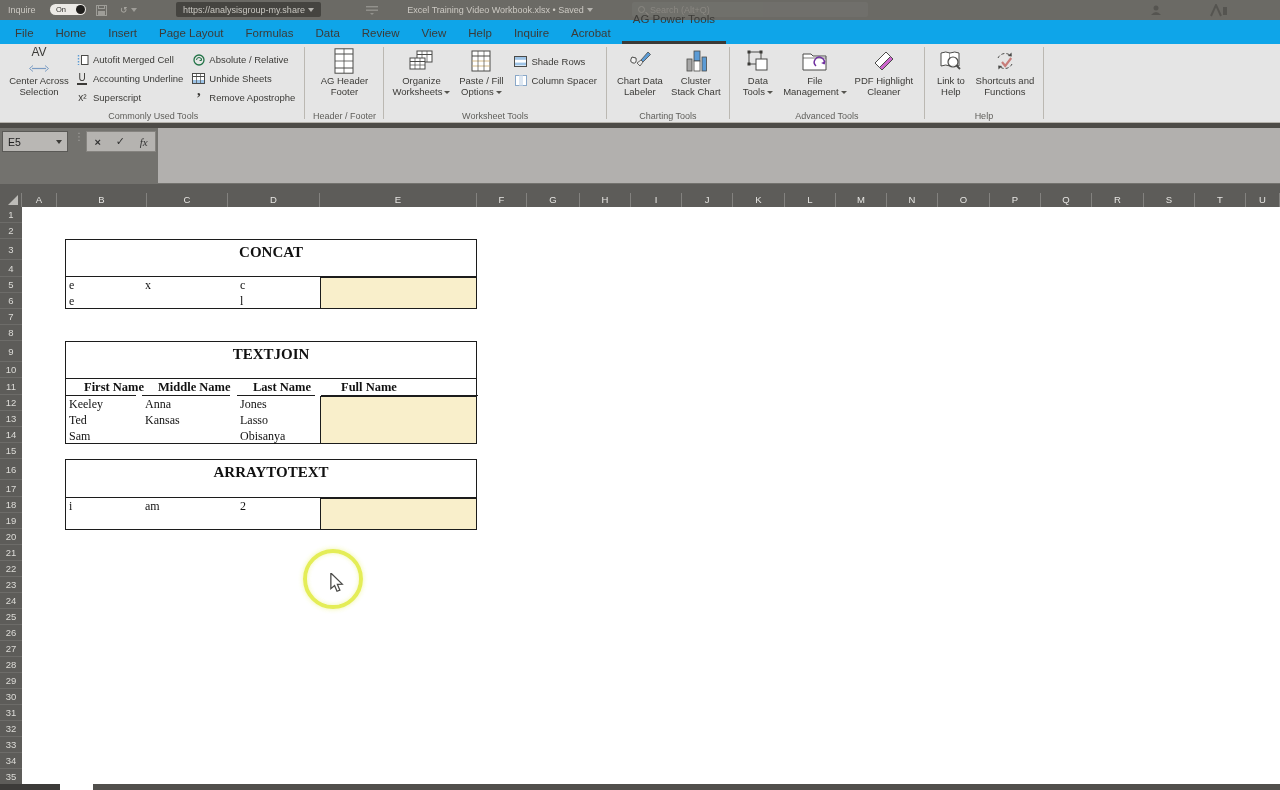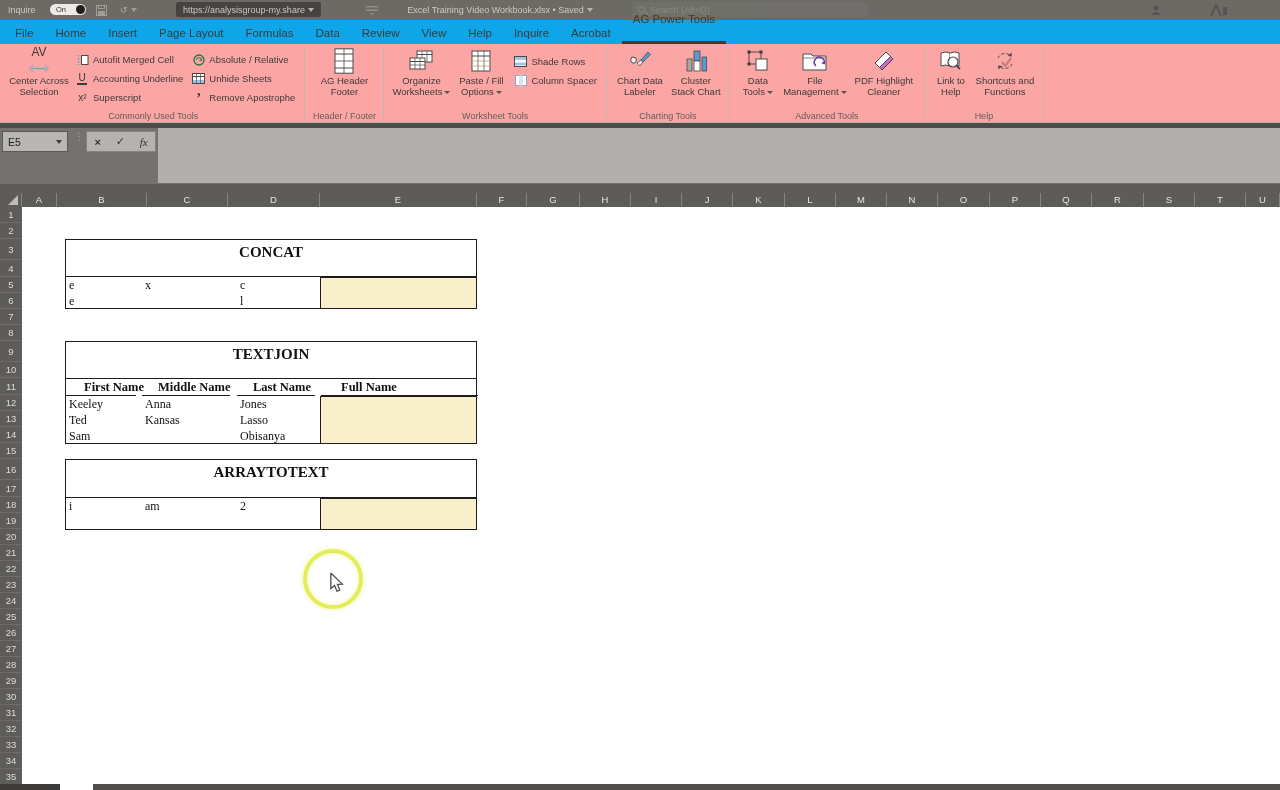--- a/index.html
+++ b/index.html
@@ -24,21 +24,21 @@
   .search-glass{width:7px;height:7px;border:1px solid #93918b;border-radius:50%;position:relative;margin-right:5px;}
   .search-glass:after{content:"";position:absolute;left:6px;top:6px;width:4px;height:1px;background:#93918b;transform:rotate(45deg);}
   .t-right-icon{opacity:.35;}
 
   
   .tabrow{position:absolute;left:0;top:20px;width:1280px;height:24px;background:#0ea5e9;display:flex;align-items:flex-end;padding-left:4px;}
   .tab{padding:4px 11px 5px 11px;font-size:11.5px;color:#3c3b38;white-space:nowrap;cursor:default;}
   .tab.active{font-weight:bold;font-weight:normal;border-bottom:3px solid #3b3a37;padding-bottom:16px;}
 
   
-  .ribbon{position:absolute;left:0;top:44px;width:1280px;height:79px;background:#fca5a5;border-bottom:1px solid #b5b2ac;display:flex;align-items:stretch;padding-left:2px;}
+  .ribbon{position:absolute;left:0;top:44px;width:1280px;height:79px;background:#e5e5e5;border-bottom:1px solid #b5b2ac;display:flex;align-items:stretch;padding-left:2px;}
   .rgroup{position:relative;padding:3px 5px 13px 5px;display:flex;align-items:flex-start;}
   .glabel{position:absolute;bottom:1px;left:0;right:0;text-align:center;font-size:9px;color:#5f5e5a;white-space:nowrap;}
   .gsep{width:1px;background:#bbb8b2;margin:3px 0;}
   .bigbtn{display:flex;flex-direction:column;align-items:center;margin:0 2px;cursor:default;}
   .bigbtn .bicon{height:28px;display:flex;align-items:center;justify-content:center;}
   .biglabel{font-size:9.5px;line-height:1.2;text-align:center;color:#3b3a37;}
   .scol{display:flex;flex-direction:column;margin:3px 4px 0 4px;}
   .sbtn{display:flex;align-items:center;height:19px;font-size:9.5px;color:#3b3a37;white-space:nowrap;cursor:default;}
   .sic{width:15px;display:flex;justify-content:center;margin-right:3px;flex:none;}
   .caret-d{display:inline-block;width:0;height:0;border-left:3px solid transparent;border-right:3px solid transparent;border-top:3.5px solid #55544f;margin-left:2px;vertical-align:middle;}

